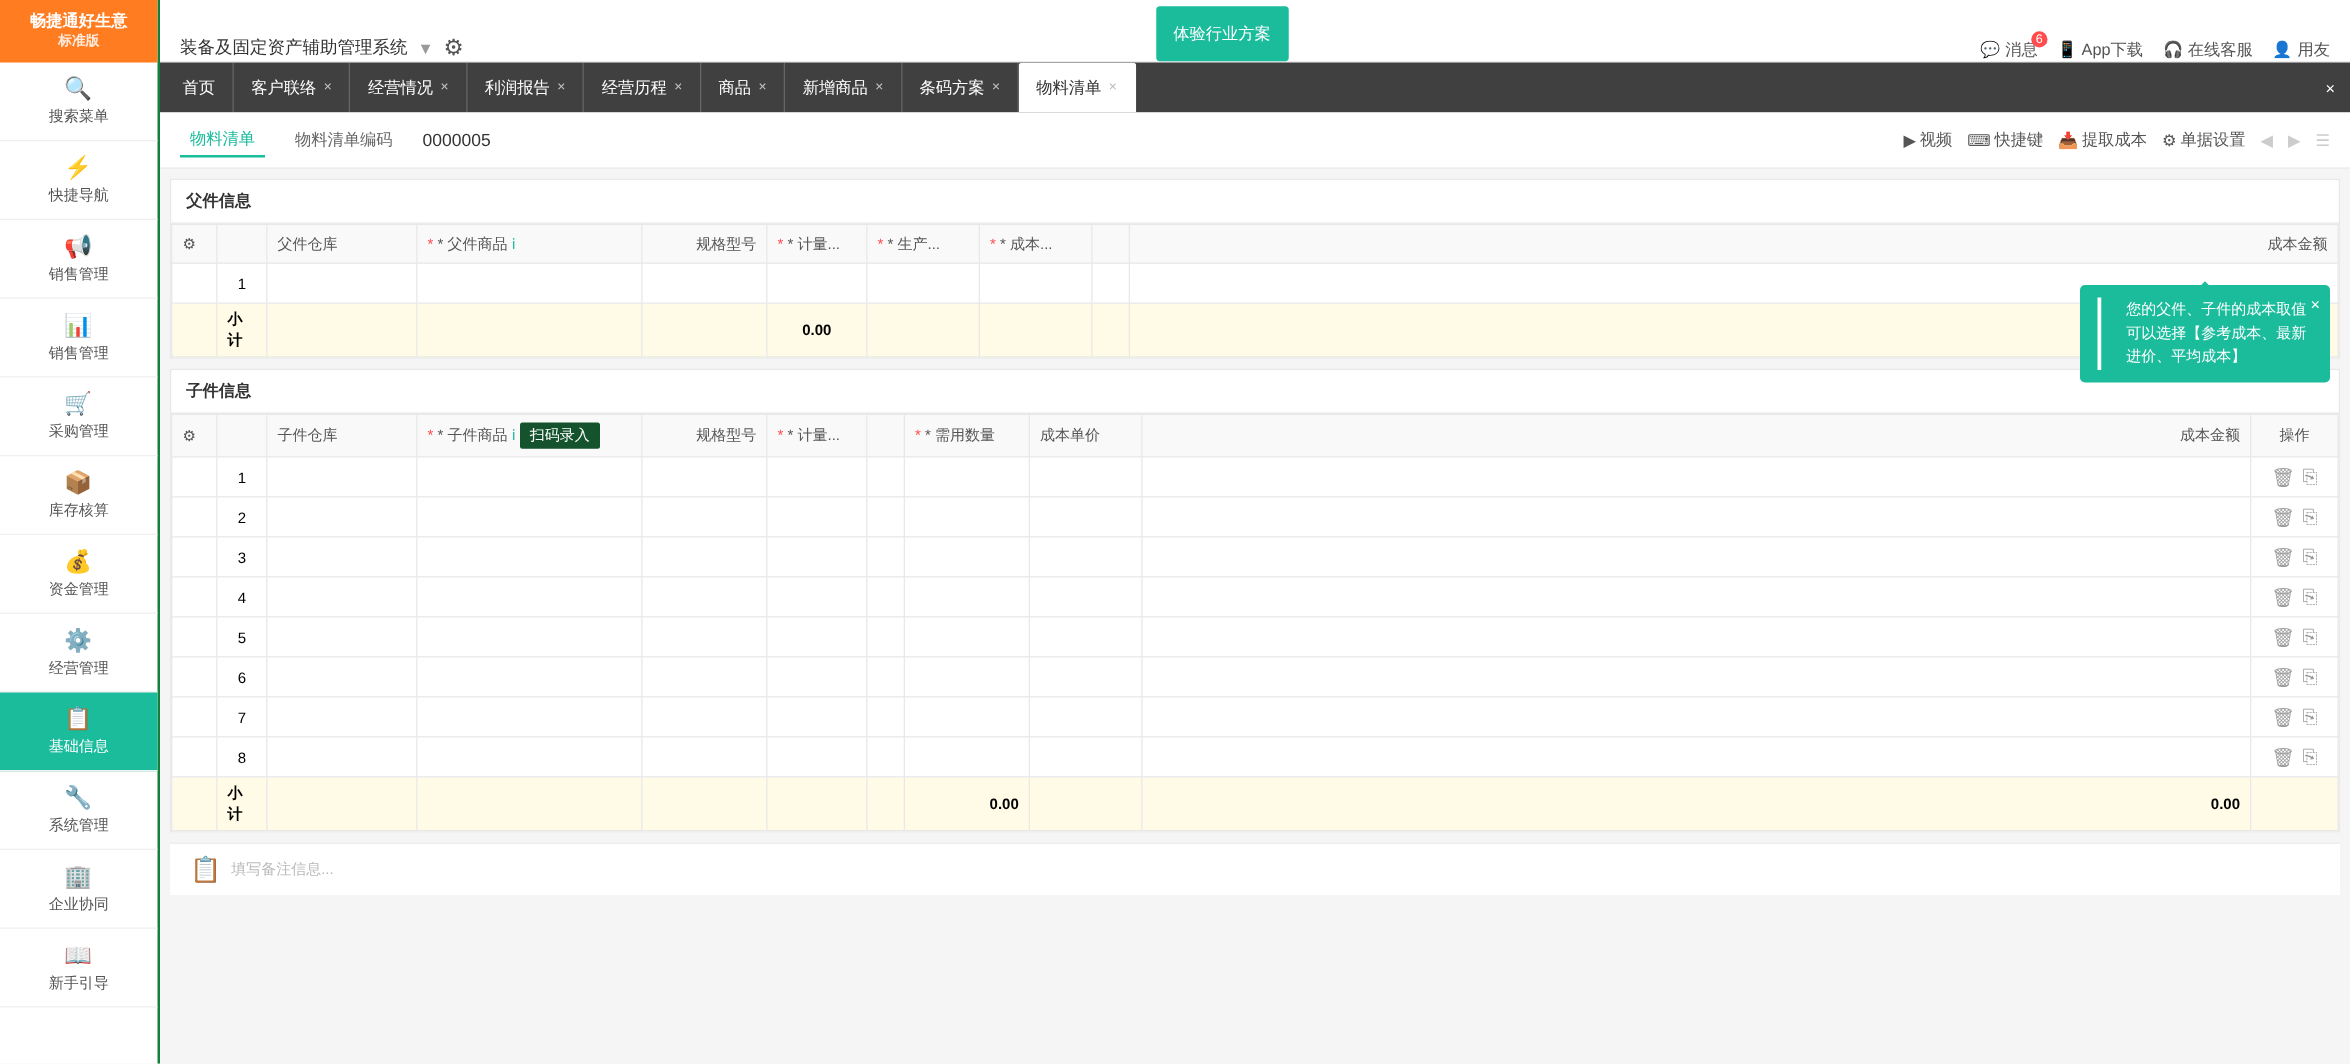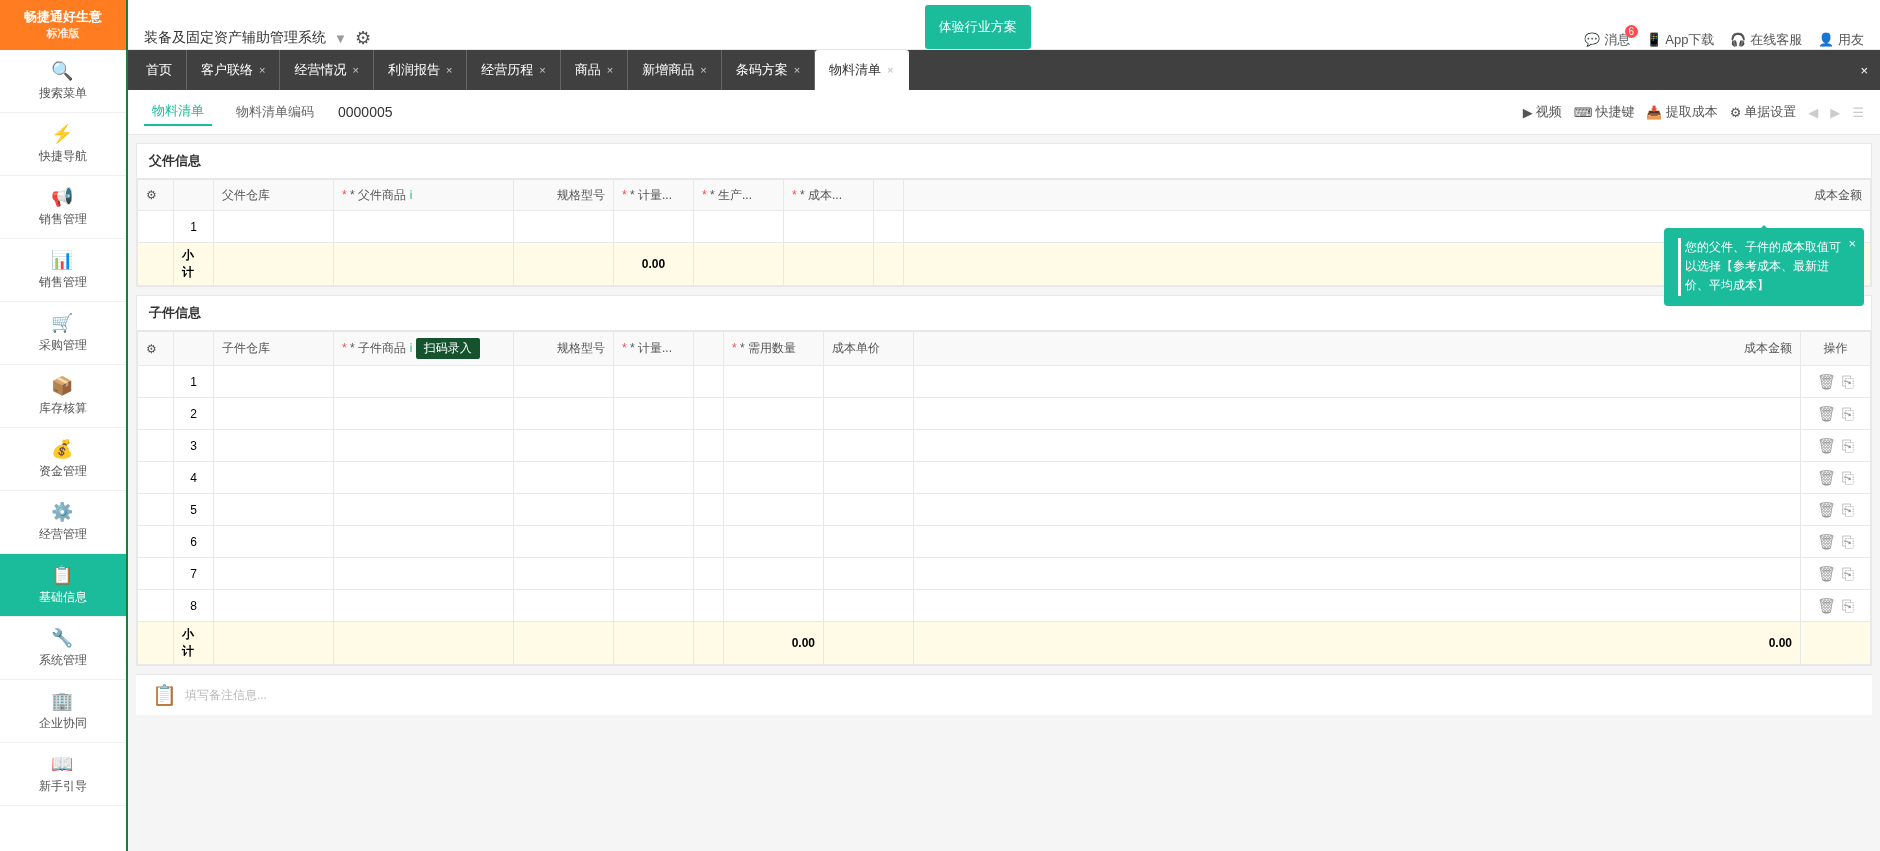--- a/index.html
+++ b/index.html
@@ -186,21 +186,21 @@
     }
     .tooltip-close {
       position: absolute;
       top: 6px;
       right: 8px;
       cursor: pointer;
       font-size: 13px;
     }
     .tooltip-border-left {
       border-left: 3px solid #fff;
-      padding-left: 4px;
+      padding-left: 20px;
     }
 
     
     .bottom-note {
       background: #fff;
       border-top: 1px solid #e8e8e8;
       padding: 8px 16px;
       display: flex;
       align-items: center;
       gap: 8px;

